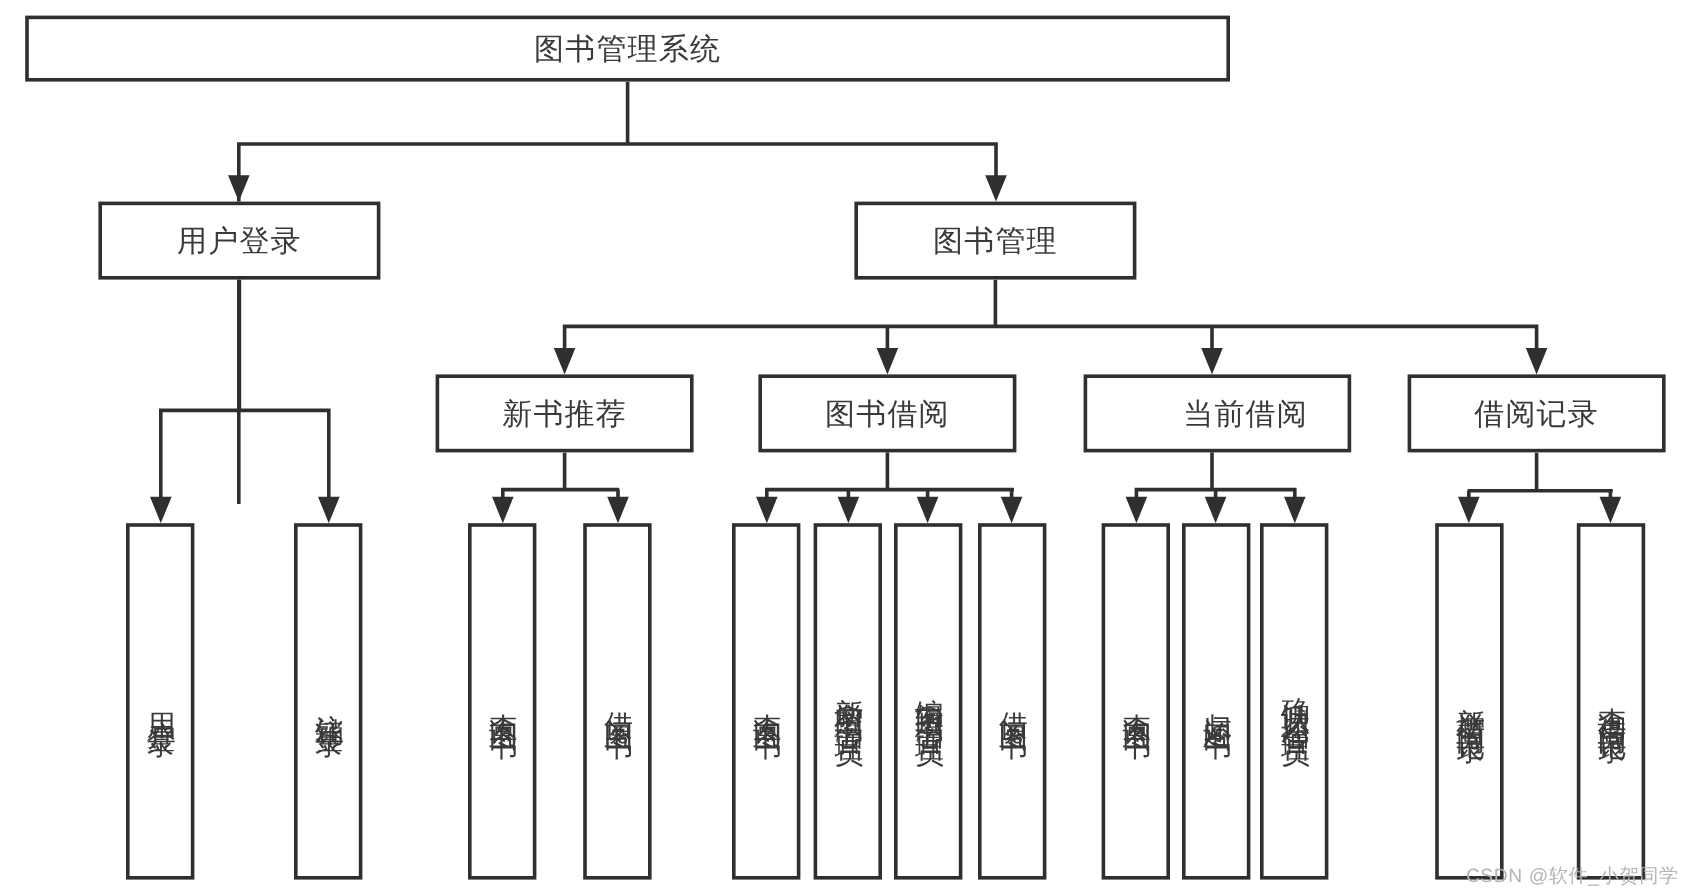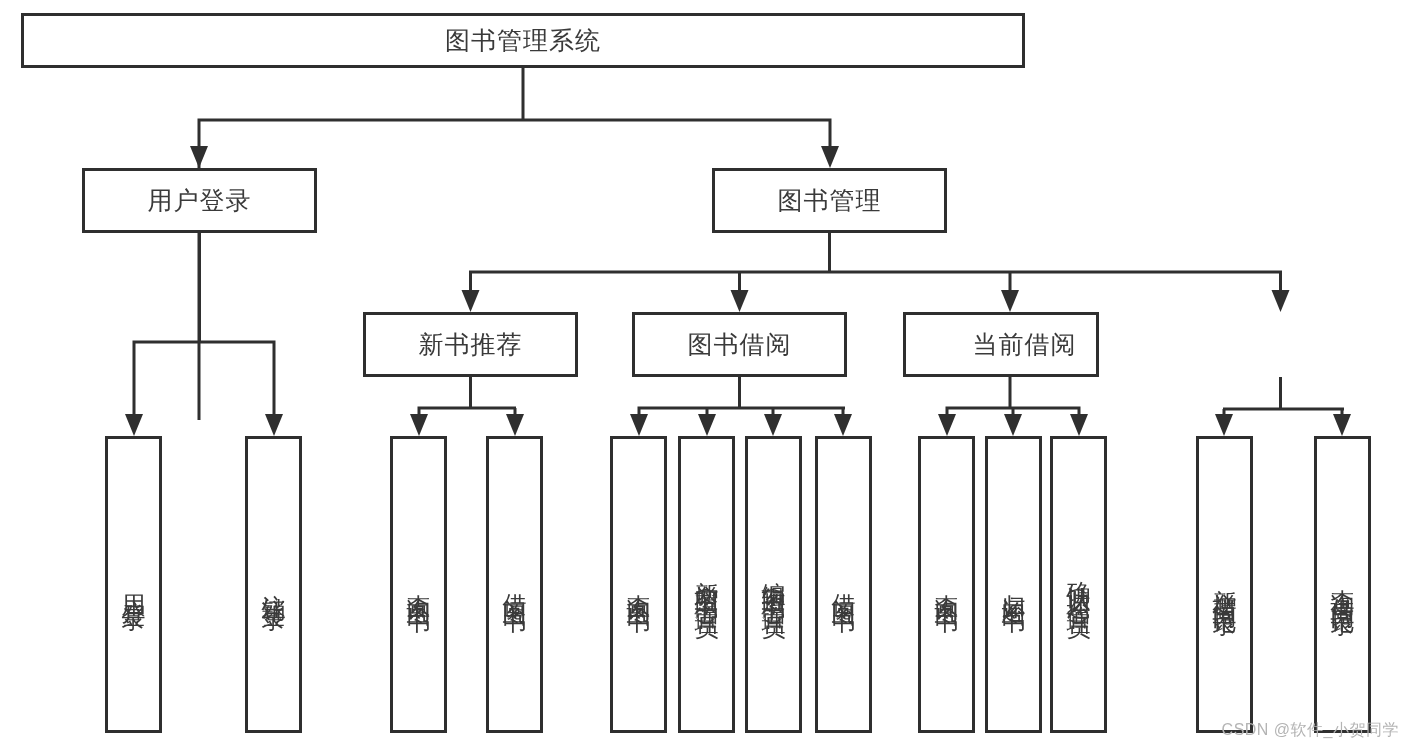--- a/index.html
+++ b/index.html
@@ -126,22 +126,25 @@
   <div class="box lvl2" style="left:712px;">
     <span class="h-label">图书管理</span>
   </div>
 
   <div class="box lvl3" style="left:363px;align-items:center;">
     <span class="h-label">新书推荐</span>
   </div>
   <div class="box lvl3" style="left:632px;align-items:center;">
     <span class="h-label">图书借阅</span>
   </div>
-  <div class="box lvl3" style="left:903px;width:196px;padding-left:47px;">
+  <div class="box lvl3" style="left:903px;width:223px;padding-left:47px;">
     <span class="h-label">当前借阅</span>
+  </div>
+  <div class="box lvl3" style="left:1173px;">
+    <span class="h-label">借阅记录</span>
   </div>
 
   <div class="box leaf" style="left:105px;">
     <span class="v-label">用户登录</span>
   </div>
   <div class="box leaf" style="left:245px;">
     <span class="v-label">注销登录</span>
   </div>
 
   <div class="box leaf" style="left:390px;">

